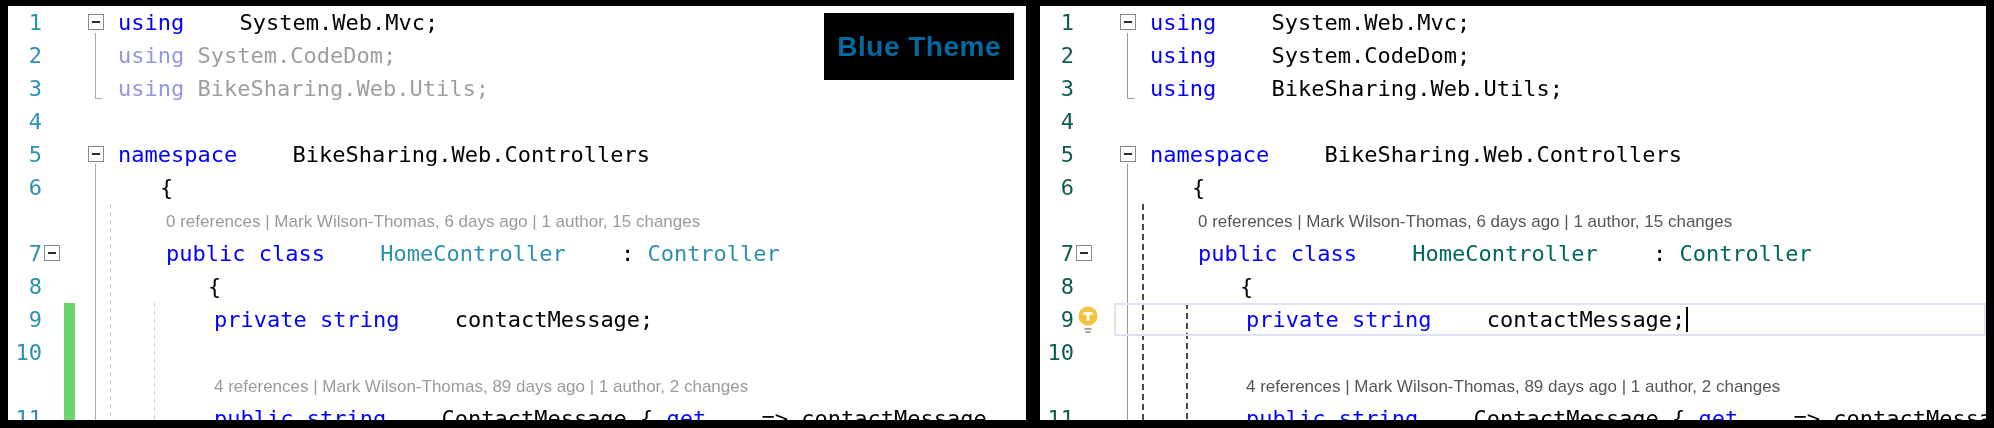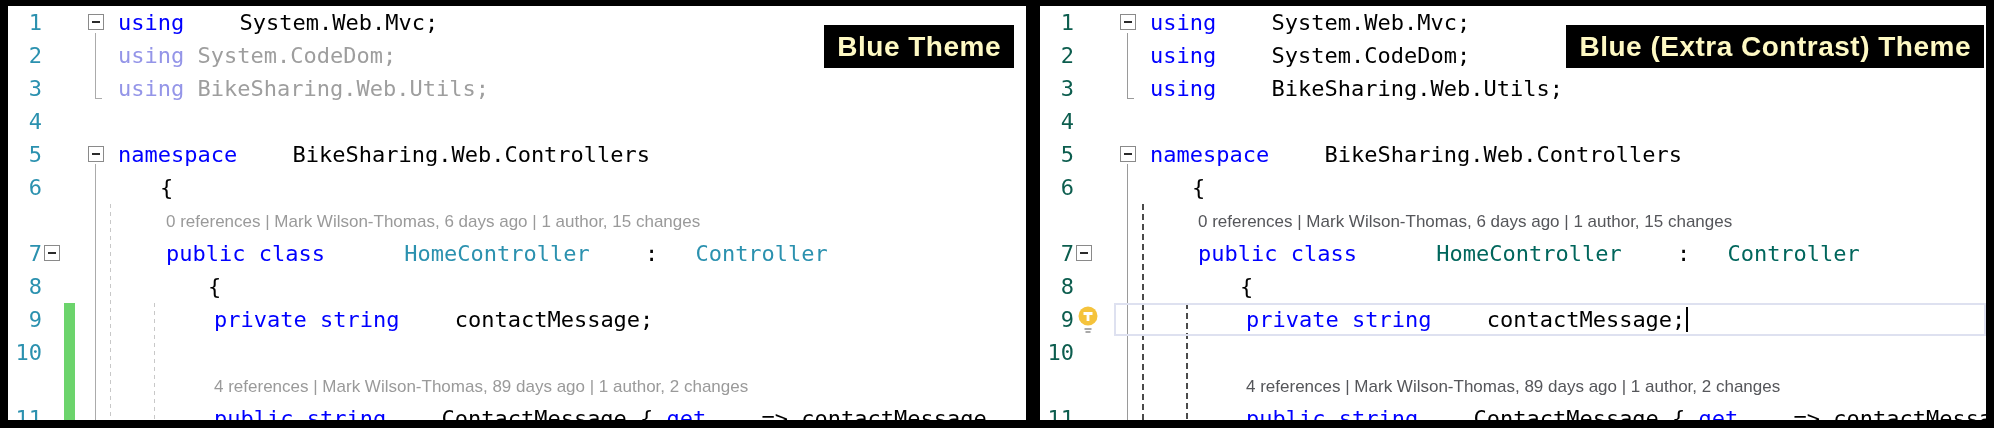--- a/index.html
+++ b/index.html
@@ -15,39 +15,39 @@
        font:22px/33px "DejaVu Sans Mono",monospace;color:var(--num,#2B91AF);}
   .foldcol{width:22px;flex:none;position:relative;}
   .chg{width:11px;flex:none;margin-right:7px;}
   .chg.on{background:var(--chg,#6CD46C);}
   .codecell{flex:1;position:relative;white-space:pre;overflow:hidden;
             font:22px/33px "DejaVu Sans Mono",monospace;color:var(--plain,#000);}
   .codecell.current{outline:2px solid var(--clb,#DEE1F0);outline-offset:-2px;}
   .lenscell{flex:1;white-space:pre;overflow:hidden;
             font:17px/36px "Liberation Sans",sans-serif;color:var(--lens,#9A9A9A);}
   .tok-kw{color:var(--kw,#0000FF);}
-  .tok-type{color:var(--type,#2B91AF);margin-left:24px;}
+  .tok-type{color:var(--type,#2B91AF);}
   .tok-plain{color:var(--plain,#000);margin-left:42px;}
   .tok-fkw{color:var(--fkw,#9495E8);}
   .tok-fid{color:var(--fid,#9E9E9E);}
   .foldbox{width:14px;height:14px;border:1px solid #8A8A8A;background:#fff;
            display:inline-block;position:relative;box-sizing:content-box;}
   .foldbox::after{content:"";position:absolute;left:3px;right:3px;top:6px;height:2px;background:#2b2b2b;}
   .foldcol > .foldbox{position:absolute;left:2px;top:8px;}
   .codecell > .foldbox{position:absolute;left:6px;top:8px;}
   .cursor{display:inline-block;width:2px;height:25px;background:#000;vertical-align:-5px;margin-left:1px;}
   .bulb{position:absolute;left:2px;top:2px;}
   .gsolid{position:absolute;width:1px;background:var(--scope,#ABABAB);}
   .gfoot{position:absolute;height:1px;background:var(--scope,#ABABAB);}
   .gdash{position:absolute;width:1px;
          background:repeating-linear-gradient(to bottom,var(--guide,#C8C8C8) 0 4px,transparent 4px 8px);}
   #pane-right .gdash{width:2px;
          background:repeating-linear-gradient(to bottom,var(--guide,#4A4A4A) 0 6px,transparent 6px 10px);}
-  .badge{position:absolute;top:19px;background:#000;color:#fef9c3;z-index:6;
-         font:bold 28px/43px "Liberation Sans",sans-serif;padding:0 13px;letter-spacing:0.5px;}
+  .badge{position:absolute;top:7px;background:#000;color:#0369a1;z-index:6;
+         font:bold 28px/43px "Liberation Sans",sans-serif;padding:12px 13px;letter-spacing:0.5px;}
   #pane-left .badge{right:12px;}
   #pane-right .badge{right:2px;}
 </style>
 </head>
 <body>
 
 <div class="pane" id="pane-left" style="--kw: #0000FF; --type: #2B91AF; --plain: #000000; --fkw: #9495E8; --fid: #9E9E9E; --num: #2B91AF; --lens: #9A9A9A; --guide: #C8C8C8; --scope: #ABABAB; --chg: #6CD46C; background: rgb(255, 255, 255);">
   <div class="guides">
       <div class="gsolid" style="left: 13px; top: 27px; height: 65px;"></div>
       <div class="gfoot" style="left: 13px; top: 92px; width: 7px;"></div>
@@ -231,14 +231,13 @@
         <div class="chg"></div>
         <div class="lenscell" style="padding-left: 132px;">4 references | Mark Wilson-Thomas, 89 days ago | 1 author, 2 changes</div>
       </div>
       <div class="row code">
         <div class="num">11</div>
         <div class="foldcol"></div>
         <div class="chg"></div>
         <div class="codecell" style="padding-left: 132px;"><span class="tok-kw">public string</span><span class="tok-plain"> ContactMessage { </span><span class="tok-kw">get</span><span class="tok-plain"> =&gt; contactMessage</span></div>
       </div>
     </div>
-  <div class="badge">Blue (Extra Contrast) Theme</div>
 </div>
 
 </body></html>

